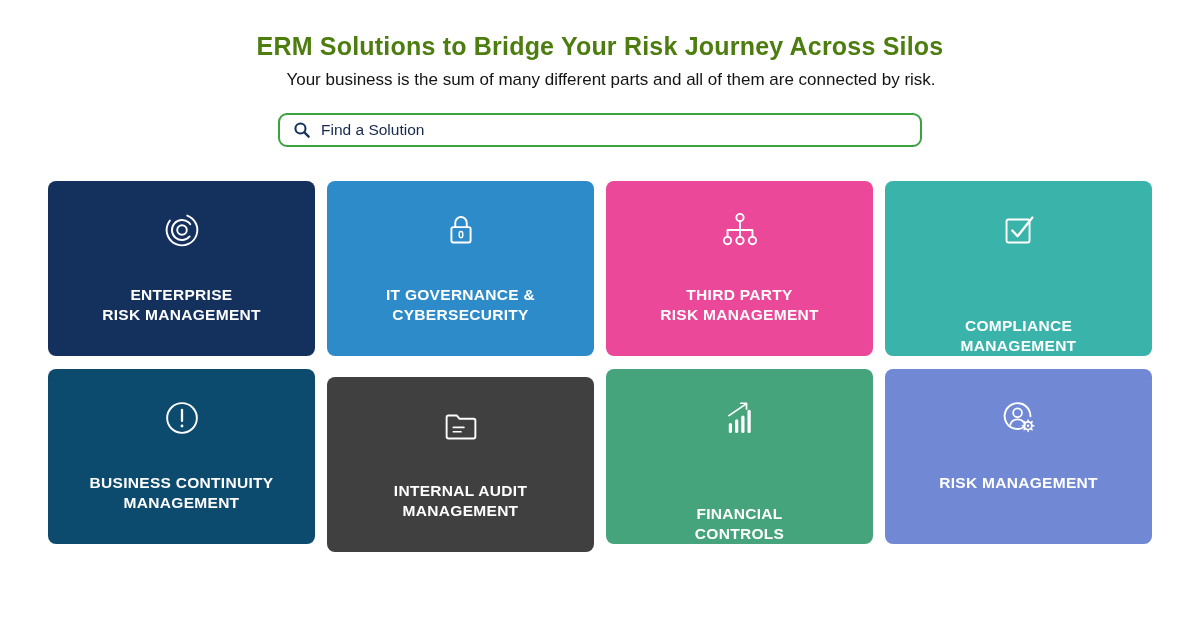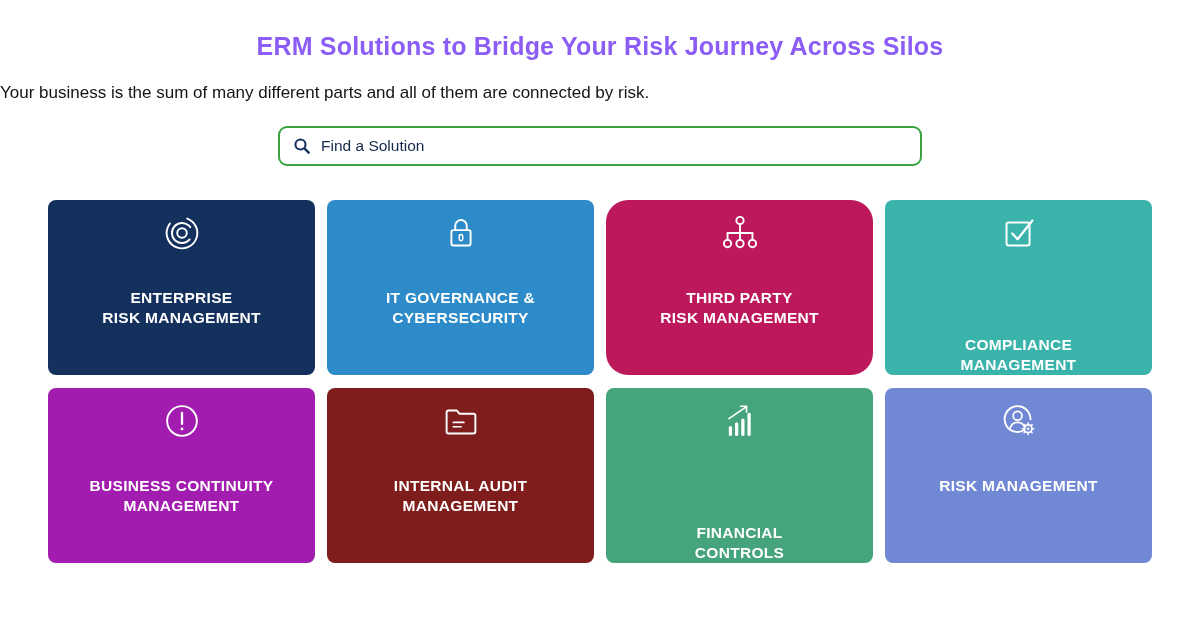--- a/index.html
+++ b/index.html
@@ -1,45 +1,45 @@
 <!DOCTYPE html>
 <html><head>
 <meta charset="utf-8">
 <style>
   * { margin:0; padding:0; box-sizing:border-box; }
   html,body { width:1200px; height:638px; background:#ffffff;
     font-family:"Liberation Sans", sans-serif; overflow:hidden; }
   .page { padding-top:32px; }
 
   .page-title { text-align:center; font-size:25px; font-weight:700; letter-spacing:.2px; }
-  .page-subtitle { font-size:17px; color:#141414; margin-top:22px; }
+  .page-subtitle { text-align:center; font-size:17px; color:#141414; margin-top:9px;padding-left:22px; }
 
   .search-wrap { display:flex; justify-content:center; margin-top:23px; }
-  .search-box { width:644px; height:40px; border:2px solid #3aa23e; border-radius:9px;
+  .search-box { width:644px; height:34px; border:2px solid #3aa23e; border-radius:9px;
     display:flex; align-items:center; padding:0 13px; background:#fff; }
   .search-box input { border:none; outline:none; flex:1; font-size:15.5px;
     font-family:"Liberation Sans", sans-serif; color:#15294e; margin-left:10px; background:transparent; }
   .search-box input::placeholder { color:#15294e; opacity:1; }
   .search-icon-svg { display:block; }
 
   .grid { display:grid; grid-template-columns:repeat(4,1fr); gap:13px 12px;
     padding:0 48px; margin-top:34px; }
   .card { height:175px; border-radius:8px; color:#fff; display:flex; flex-direction:column;
-    align-items:center; padding-top:10px; cursor:pointer; }
+    align-items:center; padding-top:26px; cursor:pointer; }
   .card .icon { height:46px; display:flex; align-items:center; justify-content:center; }
   .card .icon svg { stroke:#ffffff; fill:none; stroke-width:2; stroke-linecap:round; stroke-linejoin:round; }
   .card .label { margin-top:32px; text-align:center; font-weight:700; font-size:15.5px;
     line-height:20px; letter-spacing:.3px; text-transform:uppercase; }
 </style>
 </head>
 <body>
 
 <div class="page">
 
-  <h1 class="page-title" style="color: #8b5cf6;">ERM Solutions to Bridge Your Risk Journey Across Silos</h1>
+  <h1 class="page-title" style="color: #4d7c0f;">ERM Solutions to Bridge Your Risk Journey Across Silos</h1>
   <div class="page-subtitle">Your business is the sum of many different parts and all of them are connected by risk.</div>
 
   <div class="search-wrap">
     <div class="search-box" style="border-color: rgb(58, 162, 62);">
       <span>
         <svg class="search-icon-svg" width="18" height="18" viewBox="0 0 20 20">
           <circle cx="8.3" cy="8.3" r="5.6" fill="none" stroke="#16325c" stroke-width="2.3"></circle>
           <line x1="12.7" y1="12.7" x2="17.4" y2="17.4" stroke="#16325c" stroke-width="2.6" stroke-linecap="round"></line>
         </svg>
       </span>
@@ -70,21 +70,21 @@
           <path d="M18 21 v-4.5 a6 6 0 0 1 12 0 V21"></path>
           <rect x="22.2" y="25.5" width="3.6" height="6.5" rx="1.8" stroke-width="1.6"></rect>
         </svg>
       </span>
       <div class="label">
         <div>IT GOVERNANCE &amp;</div>
           <div>CYBERSECURITY</div>
       </div>
     </div>
 
-    <div class="card" style="background-color: #be185d; border-radius: 22px;">
+    <div class="card" style="background-color: #ec4899;">
       <span class="icon">
         <svg width="46" height="46" viewBox="0 0 48 48">
           <circle cx="24" cy="11" r="3.8"></circle>
           <circle cx="11" cy="35" r="3.8"></circle>
           <circle cx="24" cy="35" r="3.8"></circle>
           <circle cx="37" cy="35" r="3.8"></circle>
           <path d="M24 14.8 V24 M11 31.2 V24 H37 V31.2 M24 24 V31.2"></path>
         </svg>
       </span>
       <div class="label">
@@ -99,35 +99,35 @@
           <rect x="11" y="13" width="24" height="24" rx="2"></rect>
           <path d="M17 24.5 L22.5 30.5 L38 11" stroke-width="2.4"></path>
         </svg>
       </span>
       <div class="label">
         <div>COMPLIANCE</div>
           <div>MANAGEMENT</div>
       </div>
     </div>
 
-    <div class="card" style="background-color: #a21caf;">
+    <div class="card" style="background-color: #0c4a6e;">
       <span class="icon">
         <svg width="46" height="46" viewBox="0 0 48 48">
           <circle cx="24" cy="24" r="15.5"></circle>
           <line x1="24" y1="15.5" x2="24" y2="27" stroke-width="2.4"></line>
           <circle cx="24" cy="32.4" r="1.5" fill="#fff" stroke="none"></circle>
         </svg>
       </span>
       <div class="label">
         <div>BUSINESS CONTINUITY</div>
           <div>MANAGEMENT</div>
       </div>
     </div>
 
-    <div class="card" style="background-color: #7f1d1d;">
+    <div class="card" style="background-color: #404040; margin-top: 8px;">
       <span class="icon">
         <svg width="46" height="46" viewBox="0 0 48 48">
           <path d="M9 35 V15 a2 2 0 0 1 2 -2 h8.5 l3 3.5 H37 a2 2 0 0 1 2 2 V35 a2 2 0 0 1 -2 2 H11 a2 2 0 0 1 -2 -2 z"></path>
           <path d="M16 25.5 h11 M16 30 h8" stroke-width="1.8"></path>
         </svg>
       </span>
       <div class="label">
         <div>INTERNAL AUDIT</div>
           <div>MANAGEMENT</div>
       </div>

